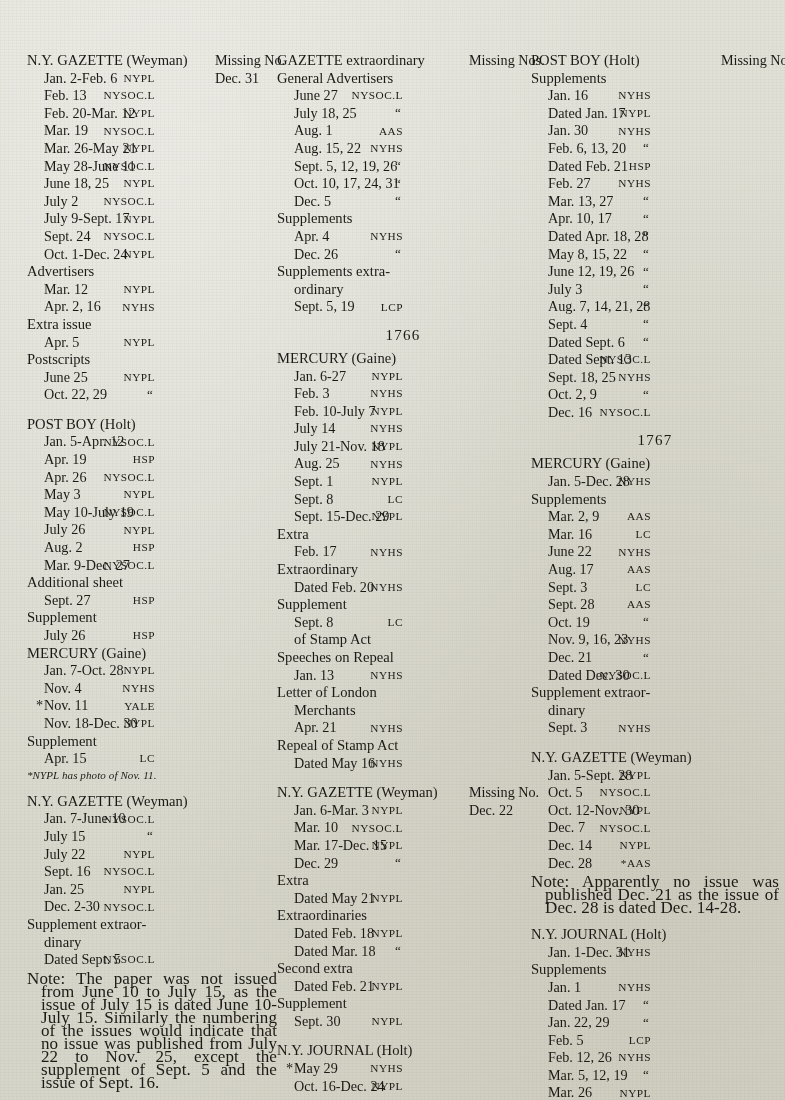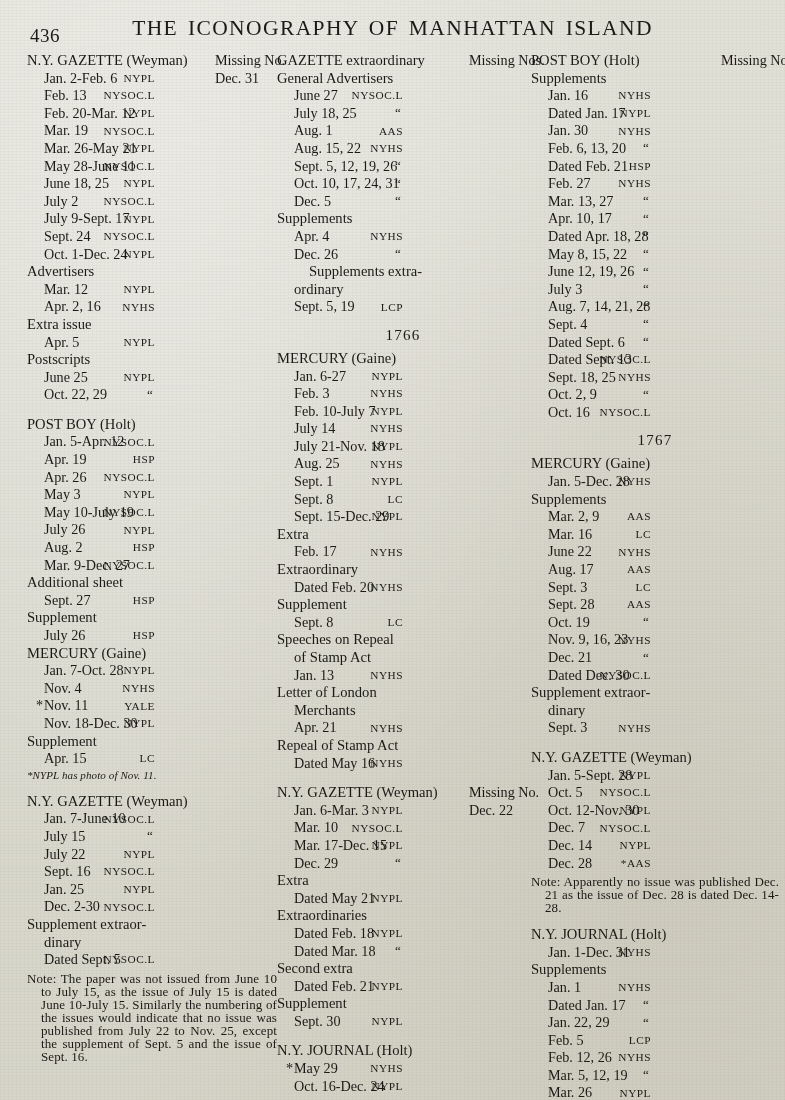--- a/index.html
+++ b/index.html
@@ -80,37 +80,33 @@
   
   .year{
     text-align:center;
     font-size:15px;
     letter-spacing:1.2px;
     padding:11px 0 6px 0;
   }
 
   
   .note{
-    font-size:13px;
+    font-size:17px;
     line-height:13.0px;
     text-align:justify;
     letter-spacing:0.1px;
   }
   .note-ind{padding-left:14px;text-indent:-14px;}
   .foot{font-size:11px;letter-spacing:0.1px;}
 </style>
 </head>
 <body>
 
 <div class="page">
 
-  <div class="hdr">
-    <div class="folio">436</div>
-    <div class="runhead">THE ICONOGRAPHY OF MANHATTAN ISLAND</div>
-  </div>
 
   <div class="cols">
     <div class="col col1">
         <div class="sect"><span>N.Y. GAZETTE (Weyman)</span><span class="miss" style="left: 188px;">Missing No.</span></div>
         <div class="row">
           <span class="date">Jan.   2-Feb.  6</span>
           <span class="loc" style="left: 0px; width: 128px; text-align: right;">NYPL</span>
           <span class="miss" style="left: 188px;">Dec. 31</span>
         </div>
         <div class="row">
@@ -312,21 +308,21 @@
         </div>
         <div class="sect"><span style="padding-left: 0px;">Supplements</span></div>
         <div class="row">
           <span class="date">Apr.   4</span>
           <span class="loc" style="left: 0px; width: 126px; text-align: right;">NYHS</span>
         </div>
         <div class="row">
           <span class="date">Dec.  26</span>
           <span class="dq" style="left: 118px;">“</span>
         </div>
-        <div class="sect"><span style="padding-left: 0px; margin-left: 32px;">Supplements  extra-</span></div>
+        <div class="sect"><span style="padding-left: 0px;">Supplements  extra-</span></div>
         <div class="sect"><span style="padding-left: 17px;">ordinary</span></div>
         <div class="row">
           <span class="date">Sept.   5, 19</span>
           <span class="loc" style="left: 0px; width: 126px; text-align: right;">LCP</span>
         </div>
         <div class="year">1766</div>
         <div class="sect"><span>MERCURY (Gaine)</span></div>
         <div class="row">
           <span class="date">Jan.   6-27</span>
           <span class="loc" style="left: 0px; width: 126px; text-align: right;">NYPL</span>
@@ -371,22 +367,22 @@
         <div class="sect"><span style="padding-left: 0px;">Extraordinary</span></div>
         <div class="row">
           <span class="date">Dated Feb. 20</span>
           <span class="loc" style="left: 0px; width: 126px; text-align: right;">NYHS</span>
         </div>
         <div class="sect"><span style="padding-left: 0px;">Supplement</span></div>
         <div class="row">
           <span class="date">Sept.   8</span>
           <span class="loc" style="left: 0px; width: 126px; text-align: right;">LC</span>
         </div>
+        <div class="sect"><span style="padding-left: 17px;">of Stamp Act</span></div>
         <div class="sect"><span style="padding-left: 0px;">Speeches  on  Repeal</span></div>
-        <div class="sect"><span style="padding-left: 17px;">of Stamp Act</span></div>
         <div class="row">
           <span class="date">Jan.  13</span>
           <span class="loc" style="left: 0px; width: 126px; text-align: right;">NYHS</span>
         </div>
         <div class="sect"><span style="padding-left: 0px; text-align: center;">Letter   of   London</span></div>
         <div class="sect"><span style="padding-left: 17px;">Merchants</span></div>
         <div class="row">
           <span class="date">Apr.  21</span>
           <span class="loc" style="left: 0px; width: 126px; text-align: right;">NYHS</span>
         </div>
@@ -519,21 +515,21 @@
         </div>
         <div class="row">
           <span class="date">Sept. 18, 25</span>
           <span class="loc" style="left: 0px; width: 120px; text-align: right;">NYHS</span>
         </div>
         <div class="row">
           <span class="date">Oct.   2,  9</span>
           <span class="dq" style="left: 112px;">“</span>
         </div>
         <div class="row">
-          <span class="date">Oct.  16</span>
+          <span class="date">Dec.  16</span>
           <span class="loc" style="left: 0px; width: 120px; text-align: right;">NYSOC.L</span>
         </div>
         <div class="year">1767</div>
         <div class="sect"><span>MERCURY (Gaine)</span></div>
         <div class="row">
           <span class="date">Jan.   5-Dec. 28</span>
           <span class="loc" style="left: 0px; width: 120px; text-align: right;">NYHS</span>
         </div>
         <div class="sect"><span style="padding-left: 0px;">Supplements</span></div>
         <div class="row">

